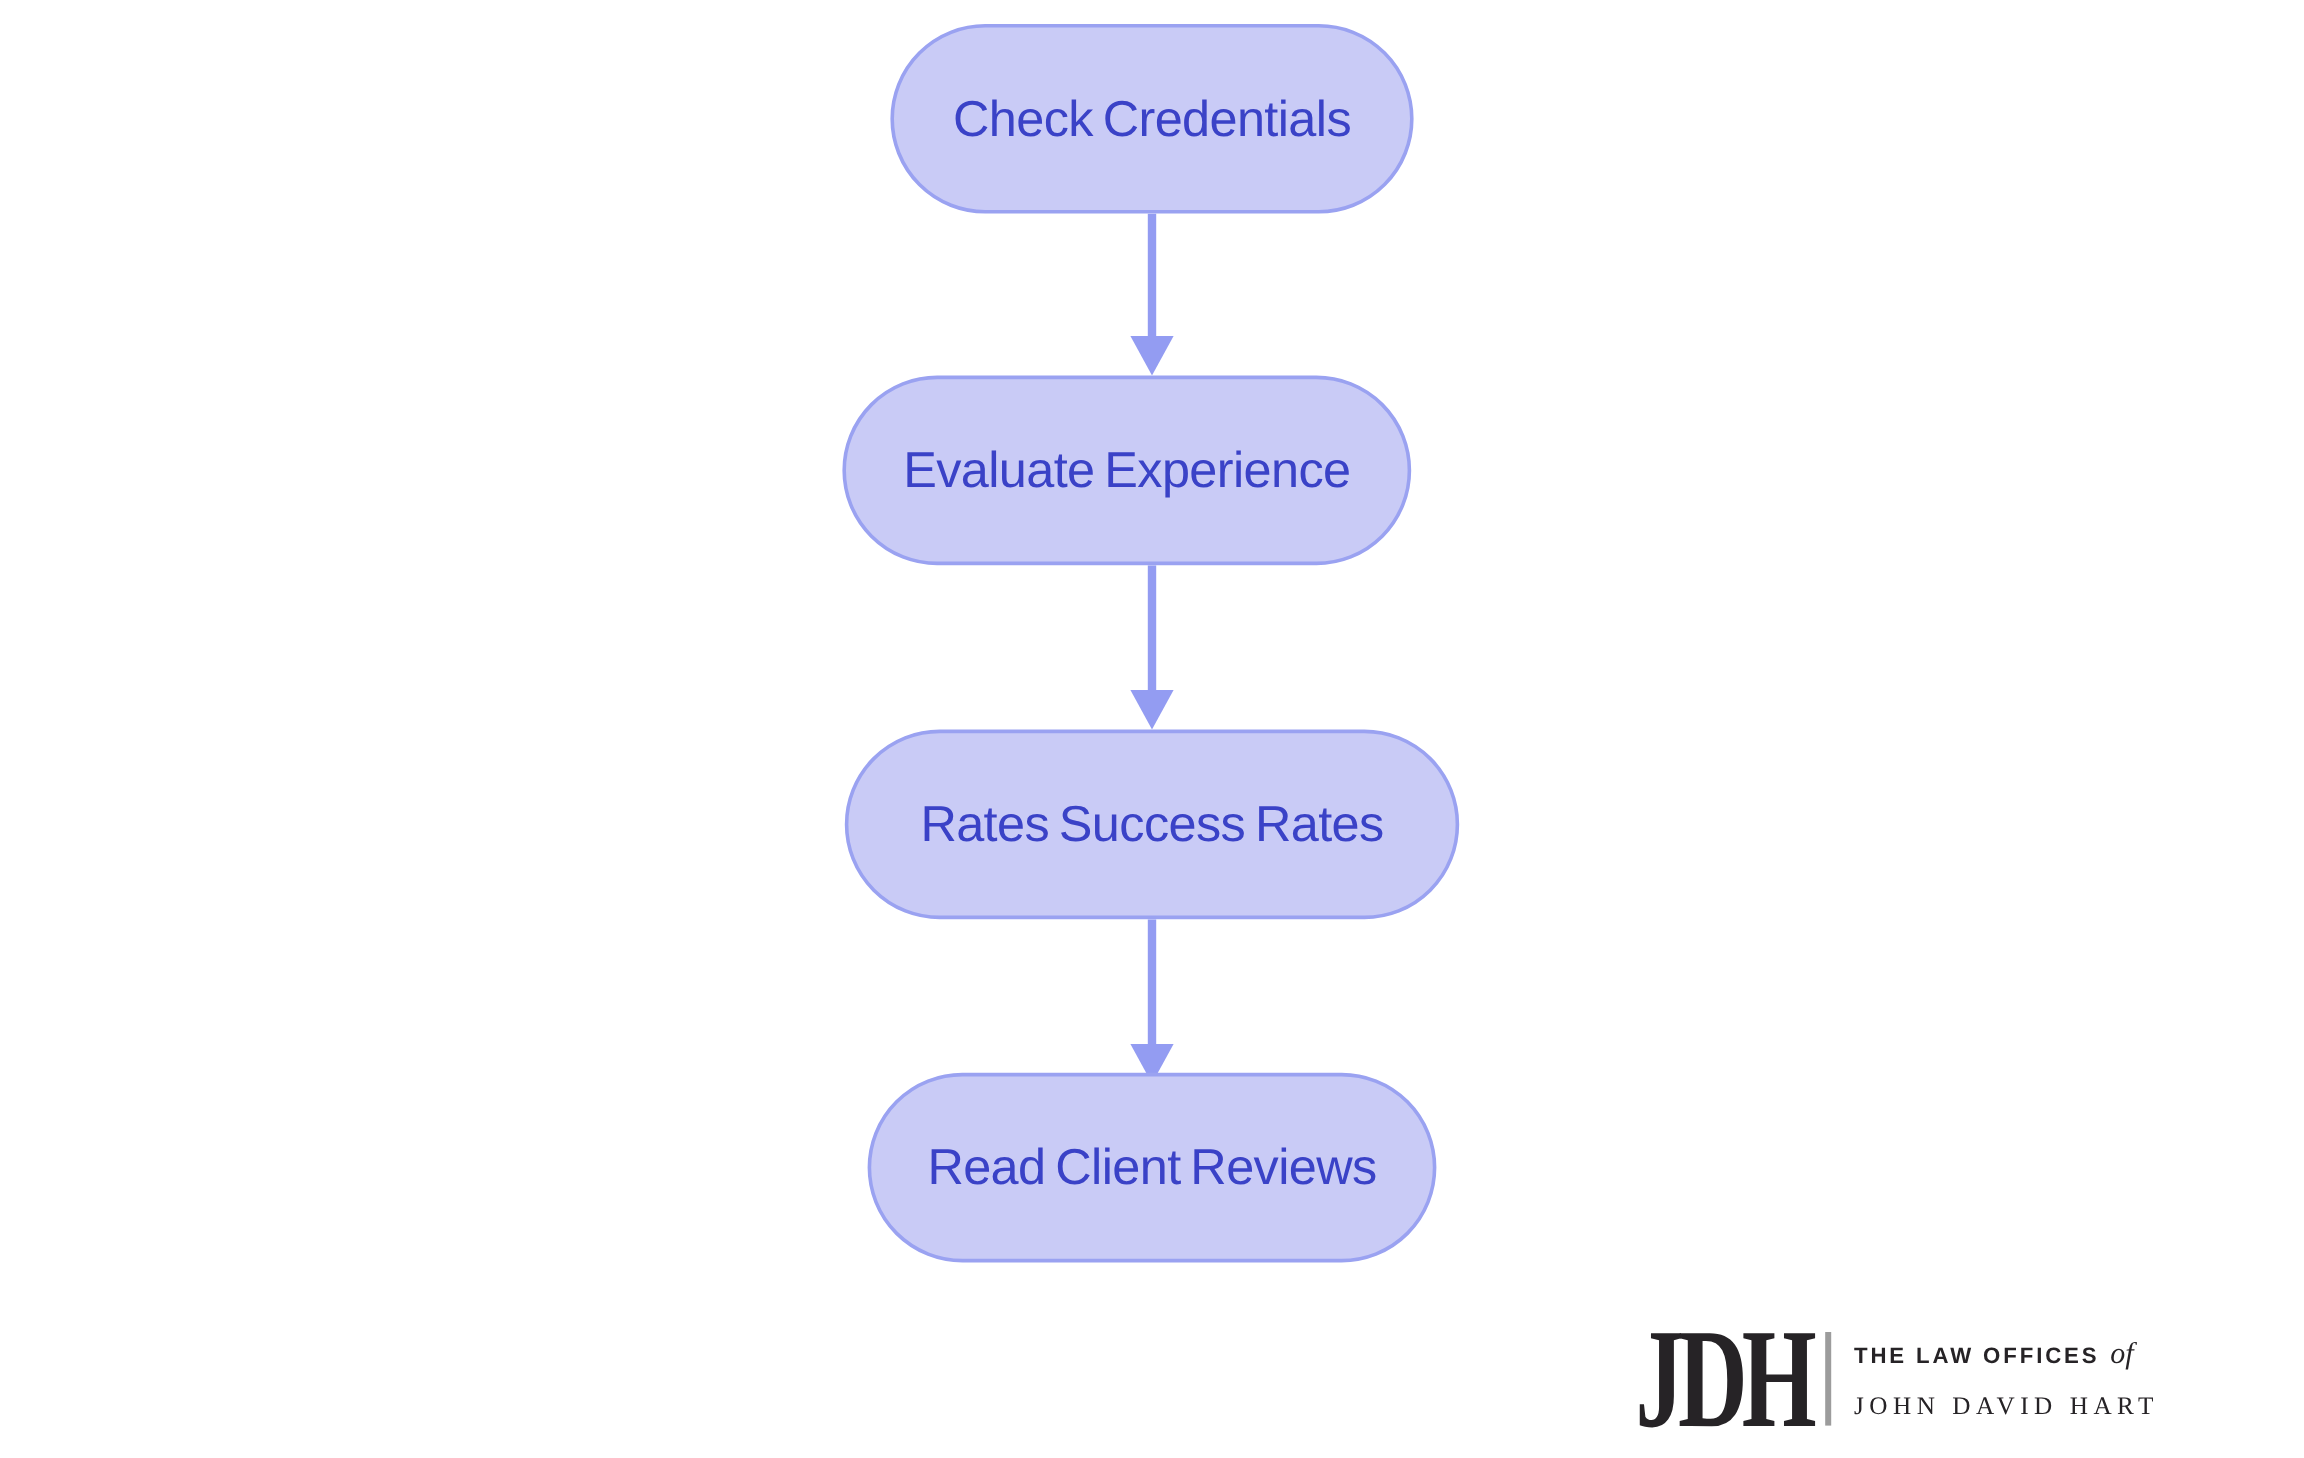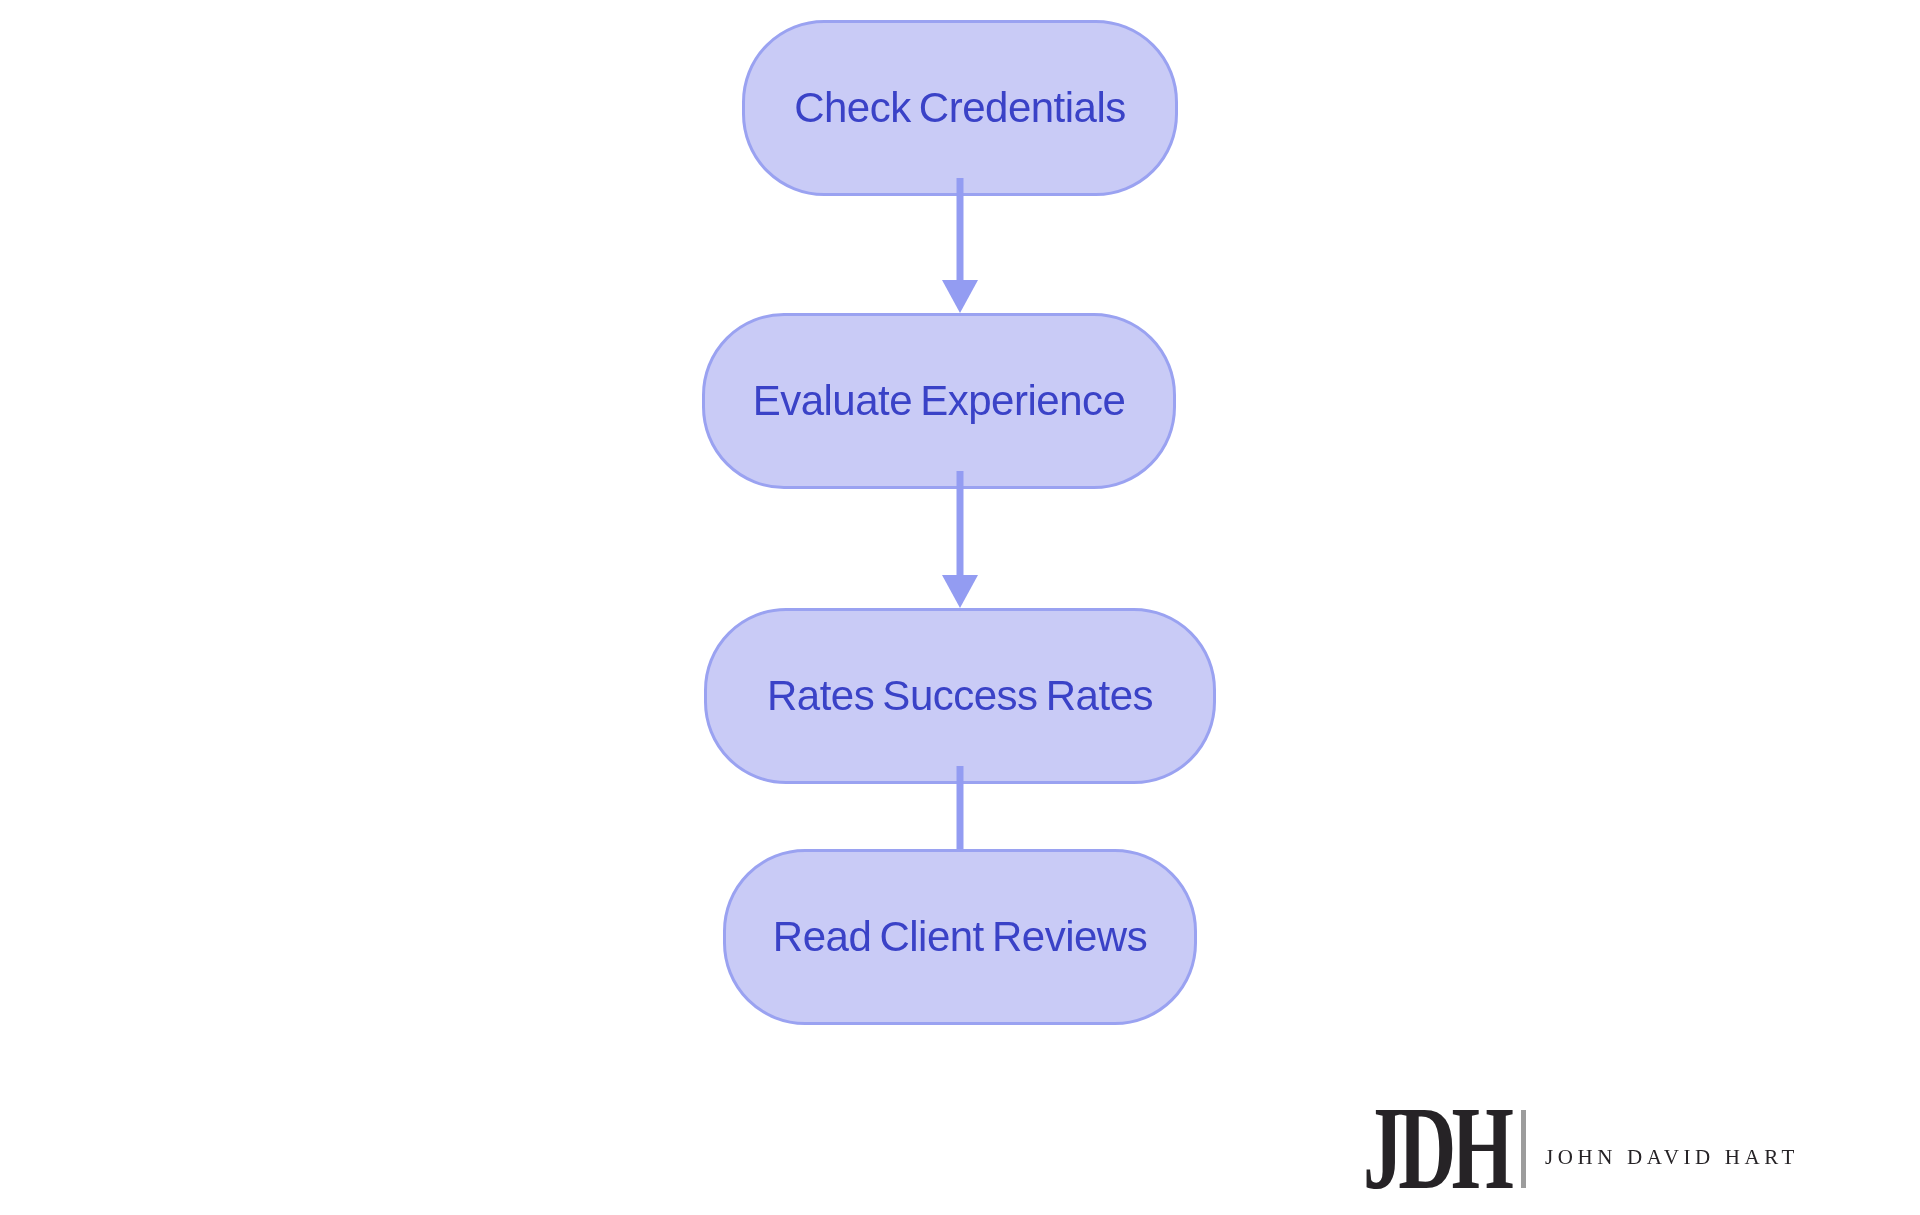--- a/index.html
+++ b/index.html
@@ -12,40 +12,40 @@
     position: relative;
     width: 1920px;
     height: 1215px;
     background: var(--background, #ffffff);
     overflow: hidden;
   }
 
   
   .node {
     position: absolute;
-    height: 176px;
+    height: 158px;
     border: 3px solid var(--node-border, #9aa2f1);
     background: var(--node-fill, #c9cbf6);
     border-radius: 82px;
     display: flex;
     align-items: center;
     justify-content: center;
     box-sizing: border-box;
   }
   .node-label {
     color: var(--node-text, #3a42c7);
     font-size: 42px;
     letter-spacing: -0.5px;
     word-spacing: -3px;
     white-space: nowrap;
   }
   .node-1 { left: 742px; top: 20px;  width: 436px; }
   .node-2 { left: 702px; top: 313px; width: 474px; }
   .node-3 { left: 704px; top: 608px; width: 512px; }
-  .node-4 { left: 723px; top: 849px; width: 474px; text-align: right; }
+  .node-4 { left: 723px; top: 894px; width: 474px; text-align: right; }
 
   
   .arrow { position: absolute; left: 938px; width: 44px; }
   .arrow-1 { top: 178px; height: 135px; }
   .arrow-2 { top: 471px; height: 137px; }
   .arrow-3 { top: 766px; height: 137px; }
   .arrow svg { display: block; width: 100%; height: 100%; }
   .arrow-line { stroke: var(--arrow, #939cf2); stroke-width: 7; }
   .arrow-head { fill: var(--arrow, #939cf2); }
 
@@ -142,17 +142,21 @@
   </div>
 
   <div class="node node-4">
     <span class="node-label">Read Client Reviews</span>
   </div>
 
   <div class="logo">
     <span class="logo-monogram">JDH</span>
     <span class="logo-divider"></span>
     <span class="logo-text">
+      <span class="logo-tagline-row">
+        <span class="logo-tagline">THE LAW OFFICES</span>
+        <span class="logo-of">of</span>
+      </span>
       <span class="logo-firm-name">JOHN DAVID HART</span>
     </span>
   </div>
 
 </div>
 
 </body></html>

